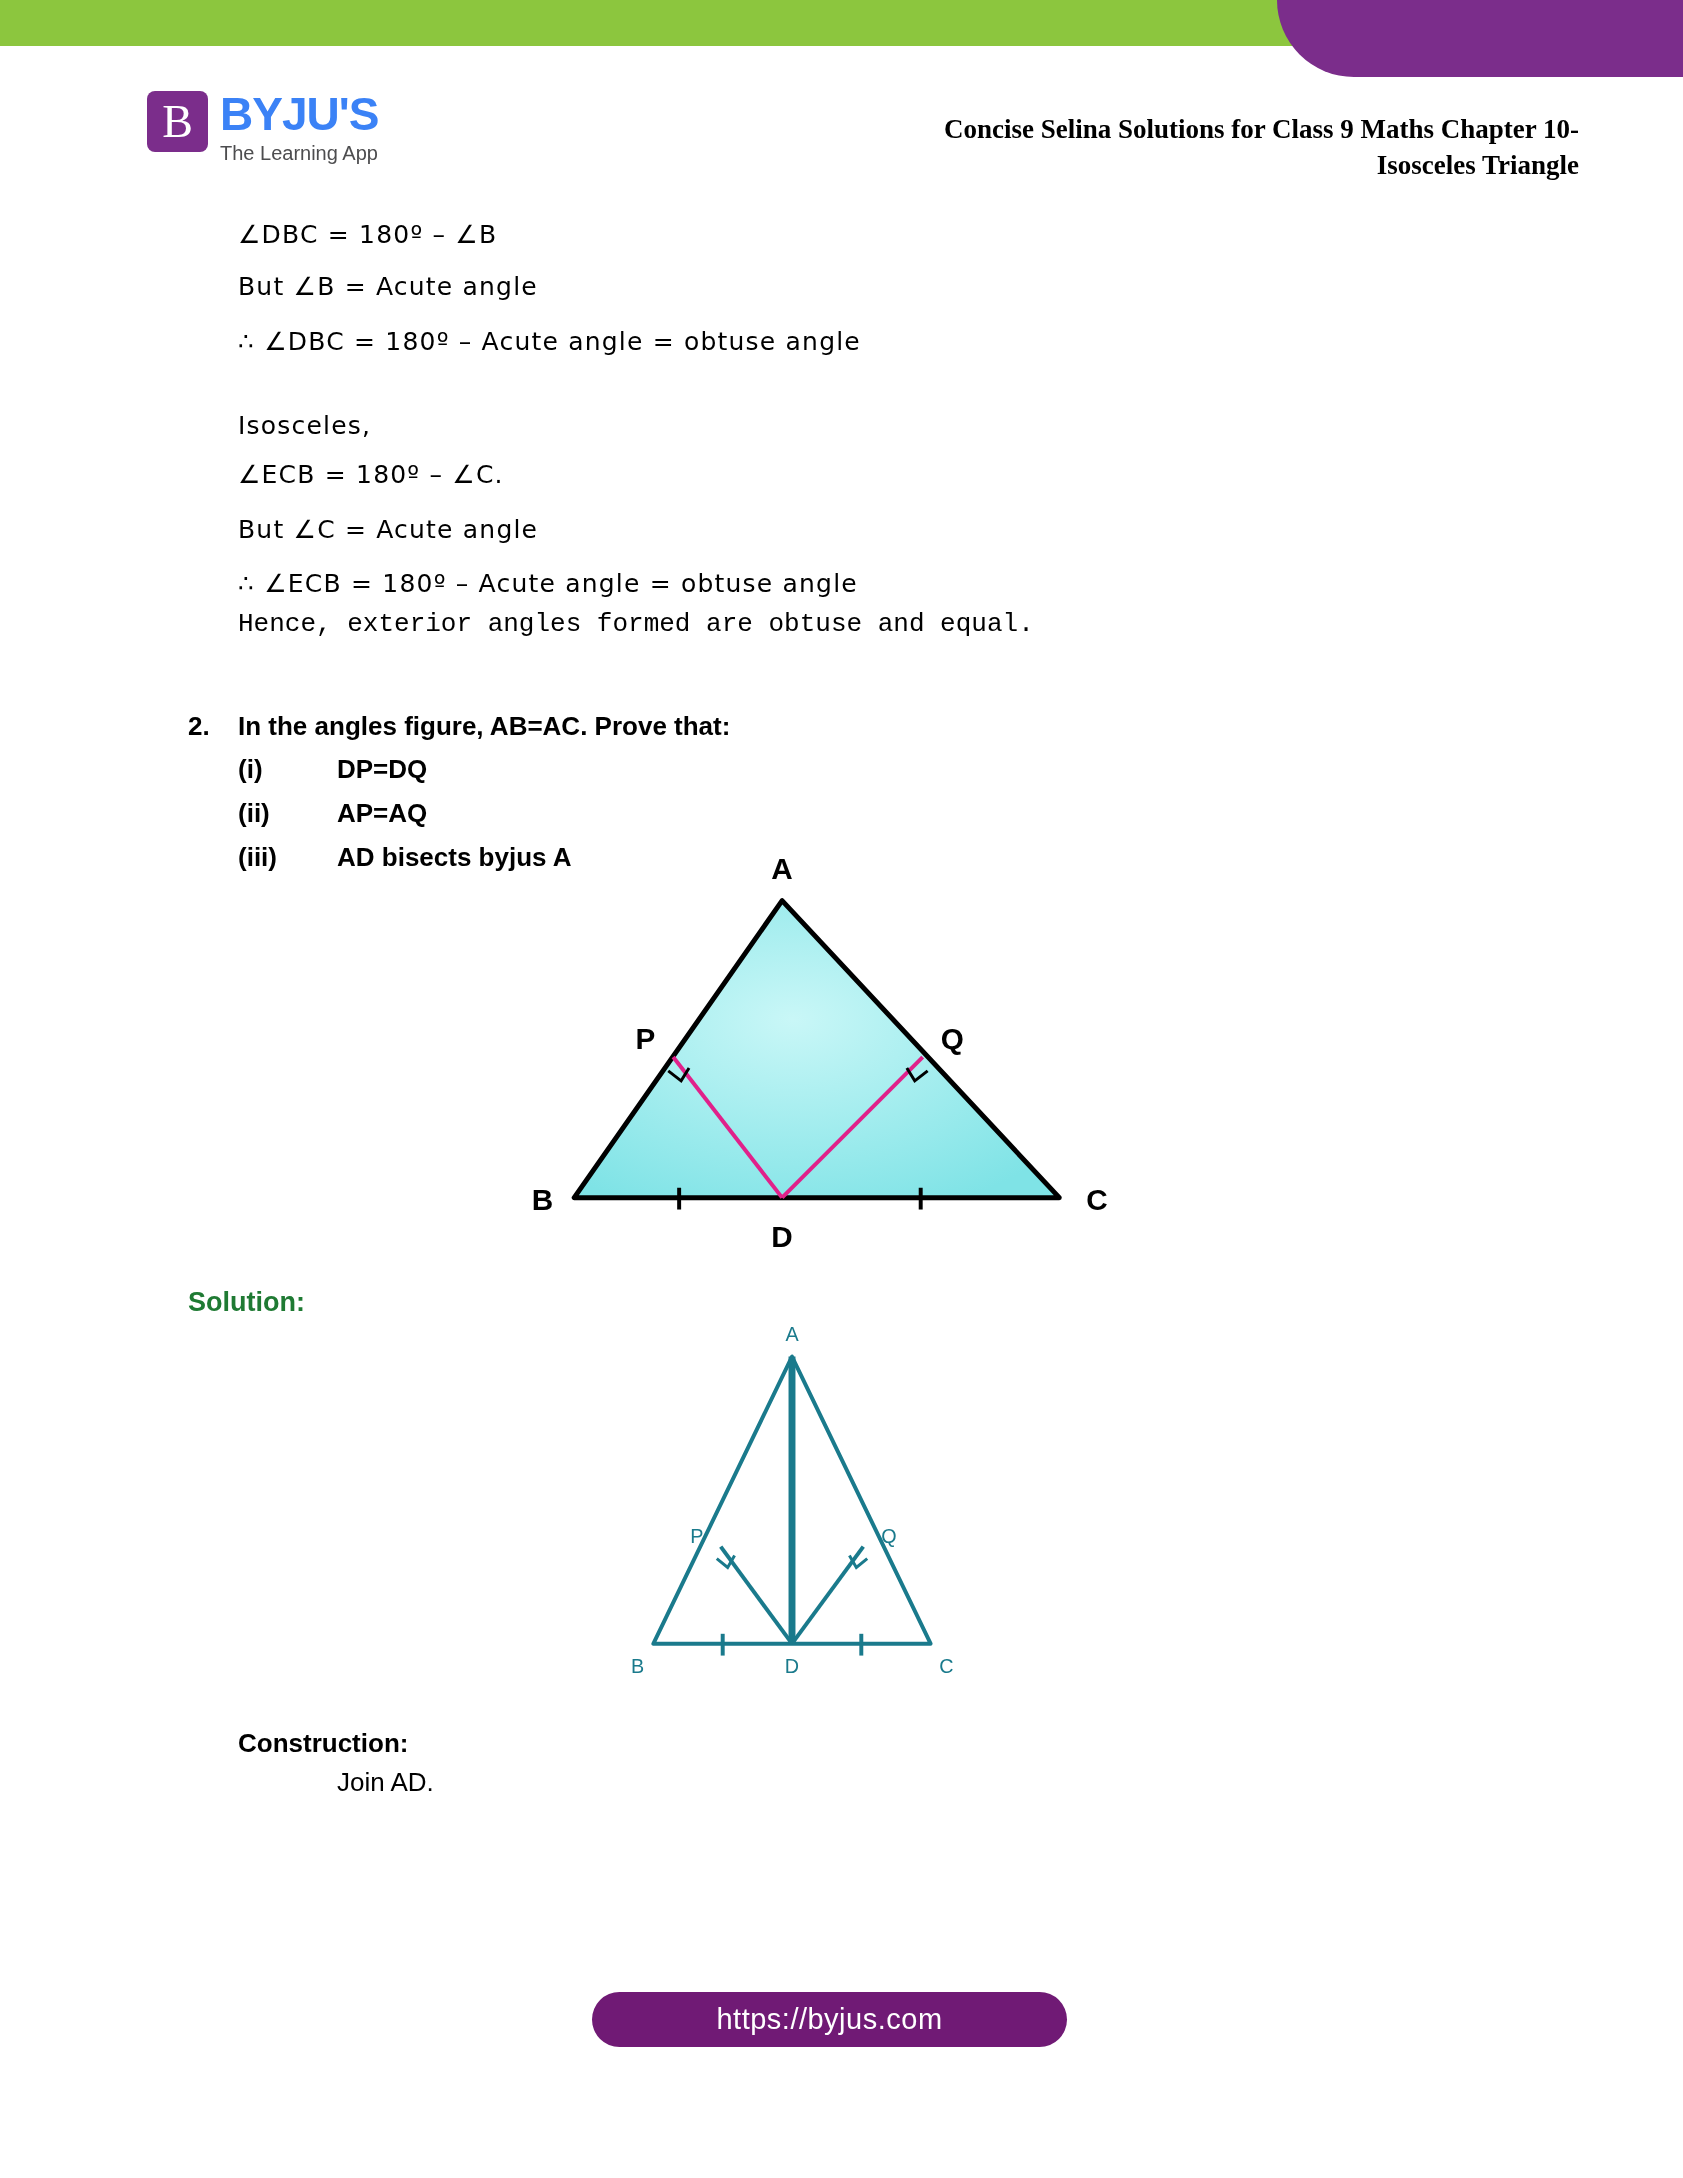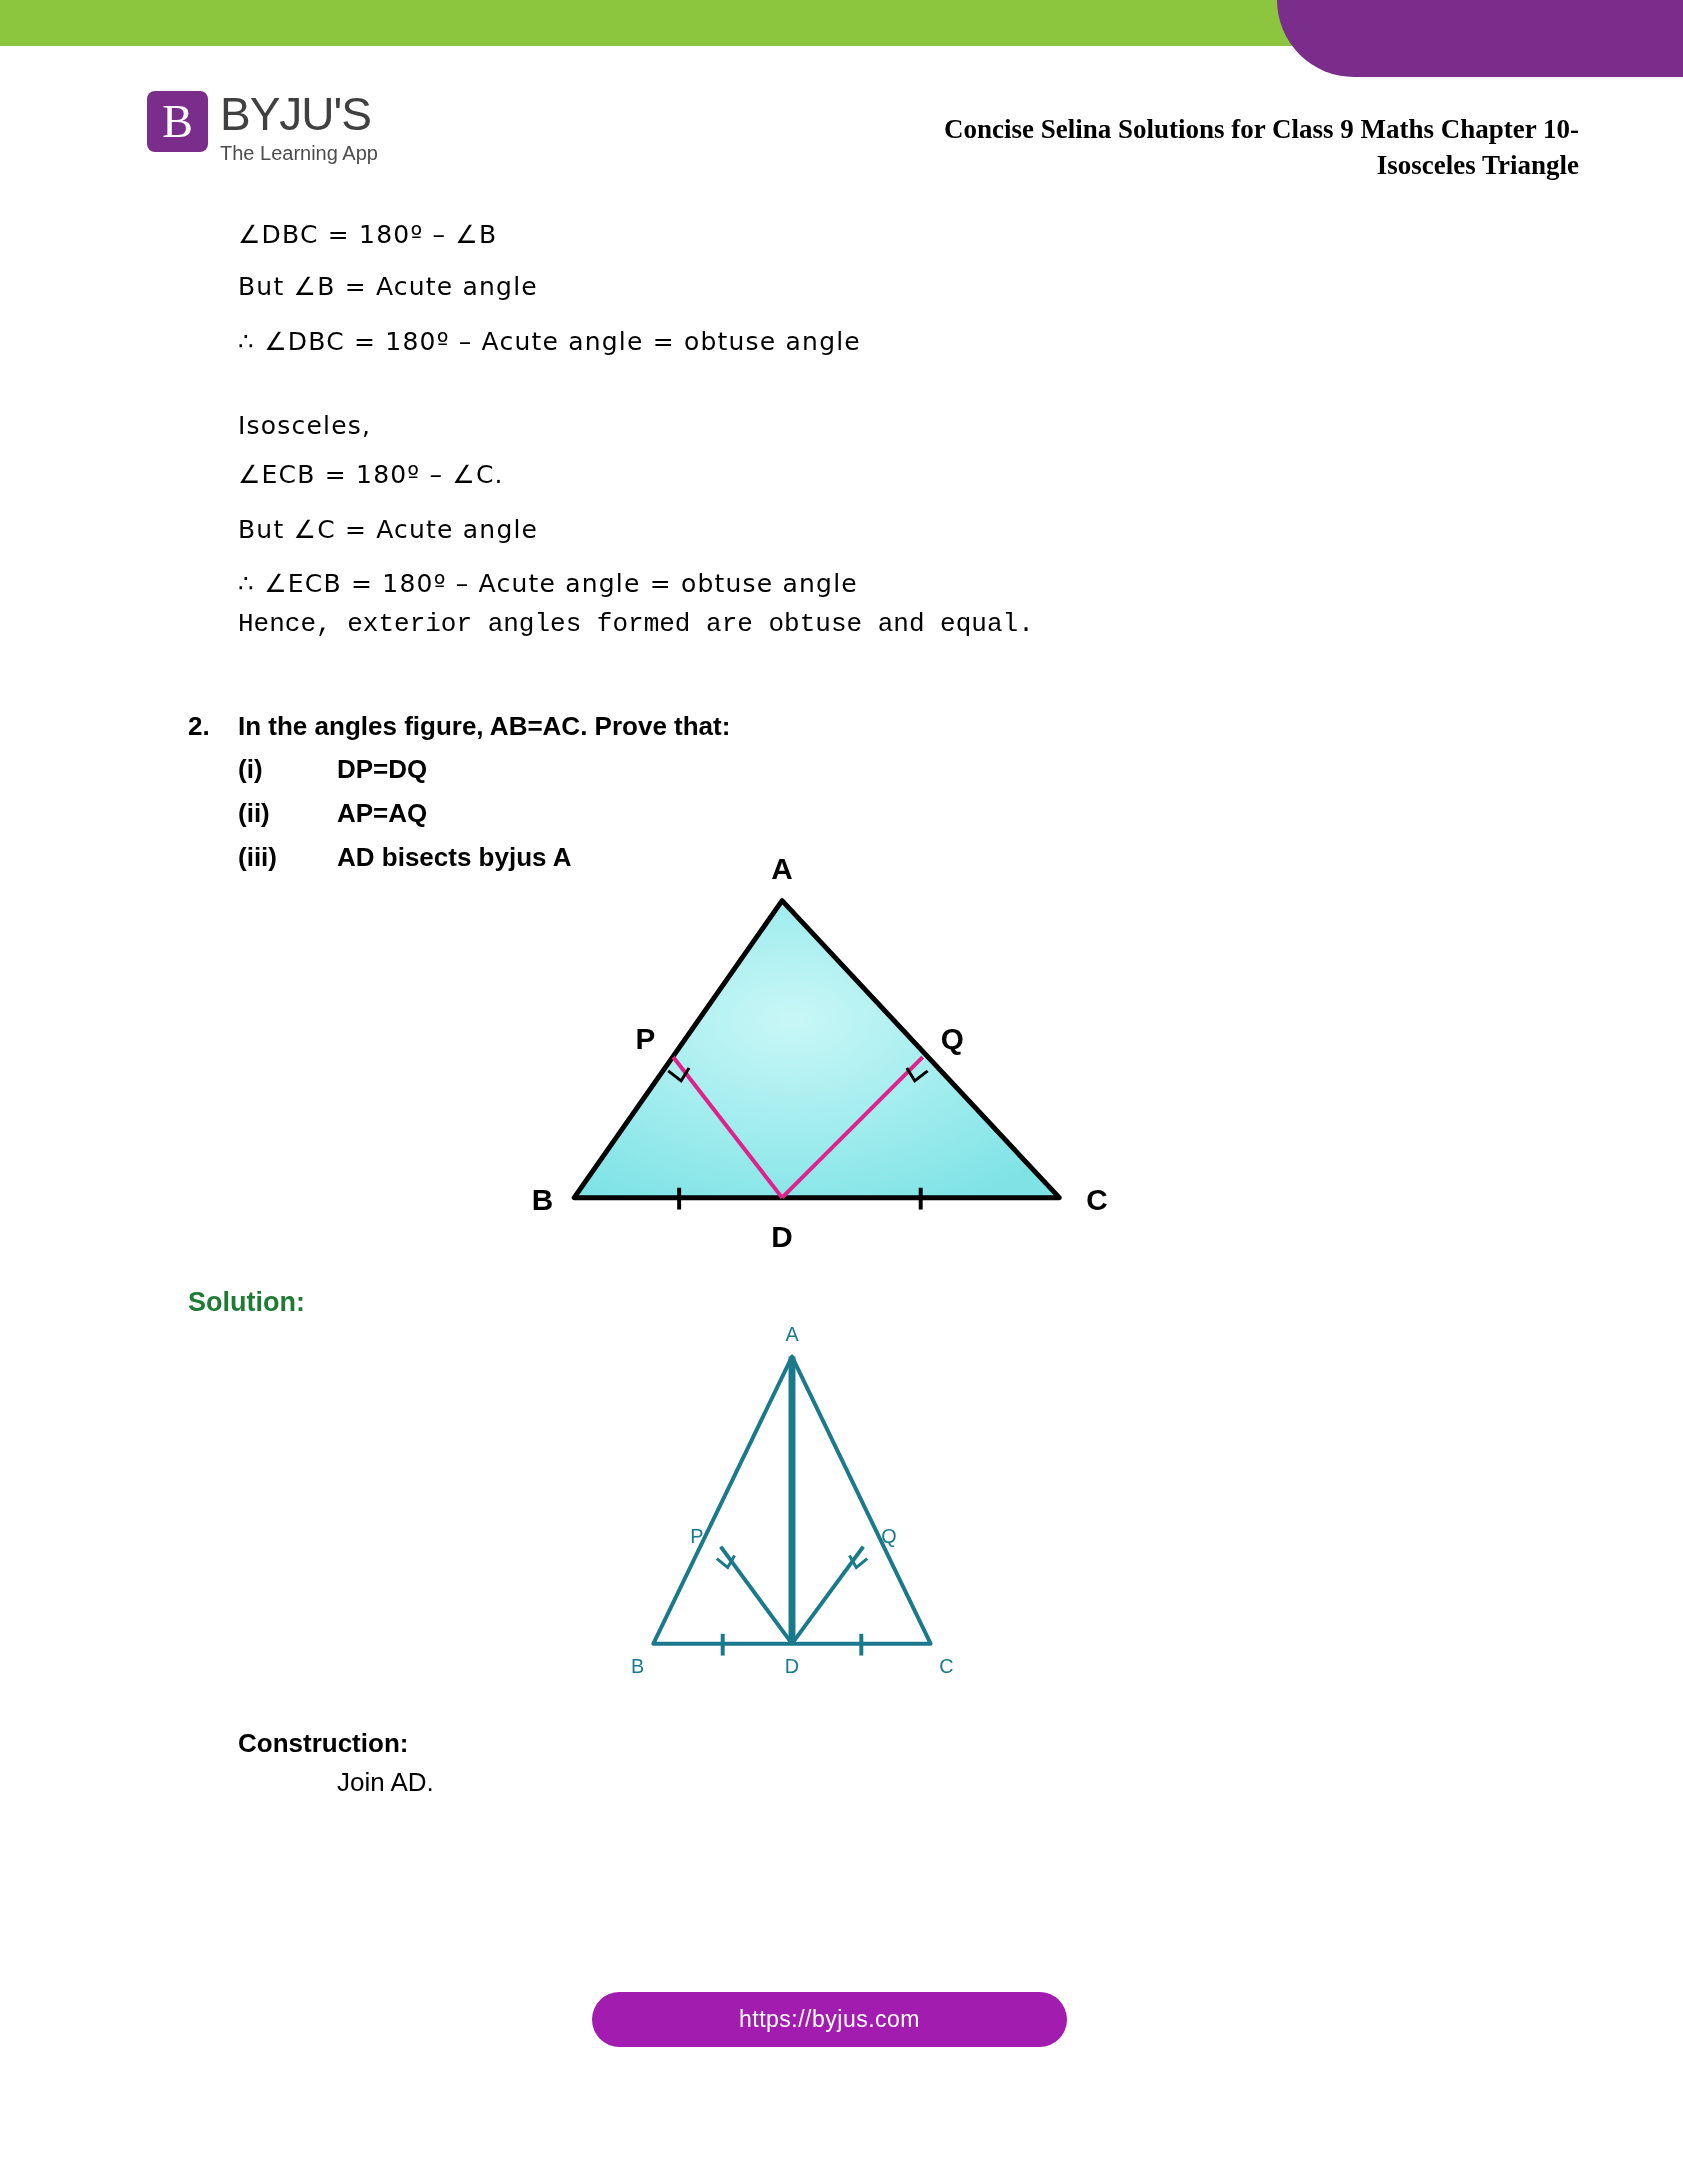--- a/index.html
+++ b/index.html
@@ -66,23 +66,23 @@
     line-height: 61px;
     text-align: center;
     font-weight: 400;
   }
   .logo-text {
     margin-left: 12px;
     line-height: 1;
   }
   .logo-title {
     font-size: 46px;
-    font-weight: normal;
+    font-weight: bold;
     letter-spacing: -1px;
-    color: #404040;
+    color: #3b82f6;
     font-family: "Liberation Sans", sans-serif;
   }
   .logo-sub {
     font-size: 20px;
     color: #4d4d4f;
     margin-top: 6px;
     font-family: "Liberation Sans", sans-serif;
   }
 
   
@@ -193,24 +193,24 @@
     height: 396px;
   }
 
   
   .footer-btn {
     position: absolute;
     left: 592px;
     top: 1992px;
     width: 475px;
     height: 55px;
-    background: #a21caf;
+    background: #701a75;
     border-radius: 28px;
     color: #ffffff;
-    font-size: 23px;
+    font-size: 29px;
     font-family: "Liberation Sans", sans-serif;
     display: flex;
     align-items: center;
     justify-content: center;
     letter-spacing: 0.5px;
   }
 </style>
 </head>
 <body>
 

